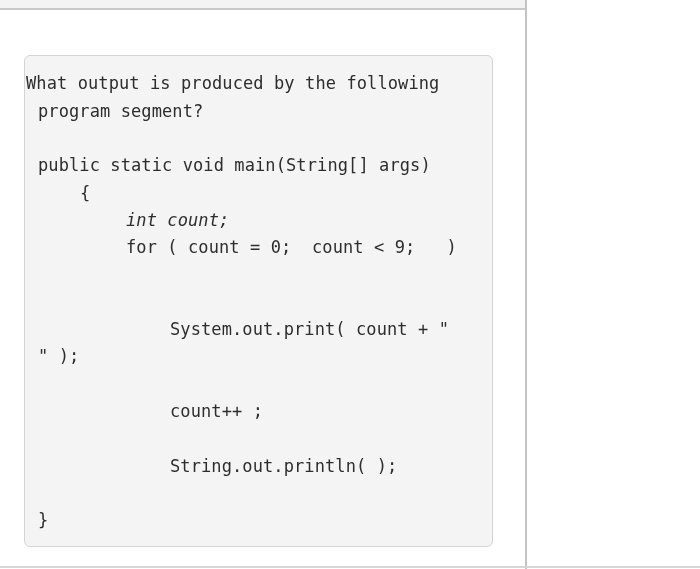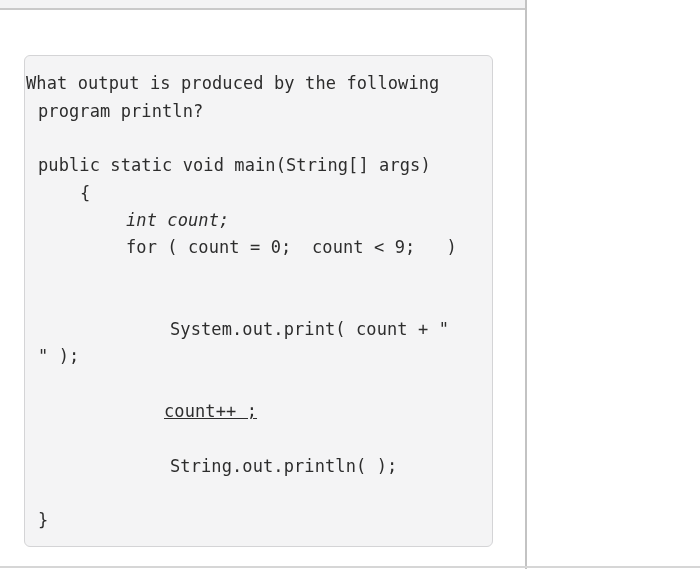--- a/index.html
+++ b/index.html
@@ -33,23 +33,23 @@
 </head>
 <body>
 
 <div class="top-strip"></div>
 <div class="vdivider"></div>
 <div class="bottom-line"></div>
 
 <div class="card"></div>
 
 <div class="line" style="left:26px; top:73px;">What output is produced by the following</div>
-<div class="line" style="left:38px; top:101px;">program println?</div>
+<div class="line" style="left:38px; top:101px;">program segment?</div>
 
 <div class="line" style="left:38px; top:155px;">public static void main(String[] args)</div>
 <div class="line" style="left:80px; top:183px;">{</div>
 <div class="line" style="left:126px; top:210px;font-style:italic;">int count;</div>
 <div class="line" style="left:126px; top:237px;">for ( count = 0;  count &lt; 9;   )</div>
 <div class="line" style="left:170px; top:319px;">System.out.print( count + "</div>
 <div class="line" style="left:38px; top:346px;">" );</div>
-<div class="line" style="left:164px; top:401px;text-decoration:underline;">count++ ;</div>
+<div class="line" style="left:170px; top:401px;">count++ ;</div>
 <div class="line" style="left:170px; top:456px;">String.out.println( );</div>
 <div class="line" style="left:38px; top:510px;">}</div>
 
 </body></html>

